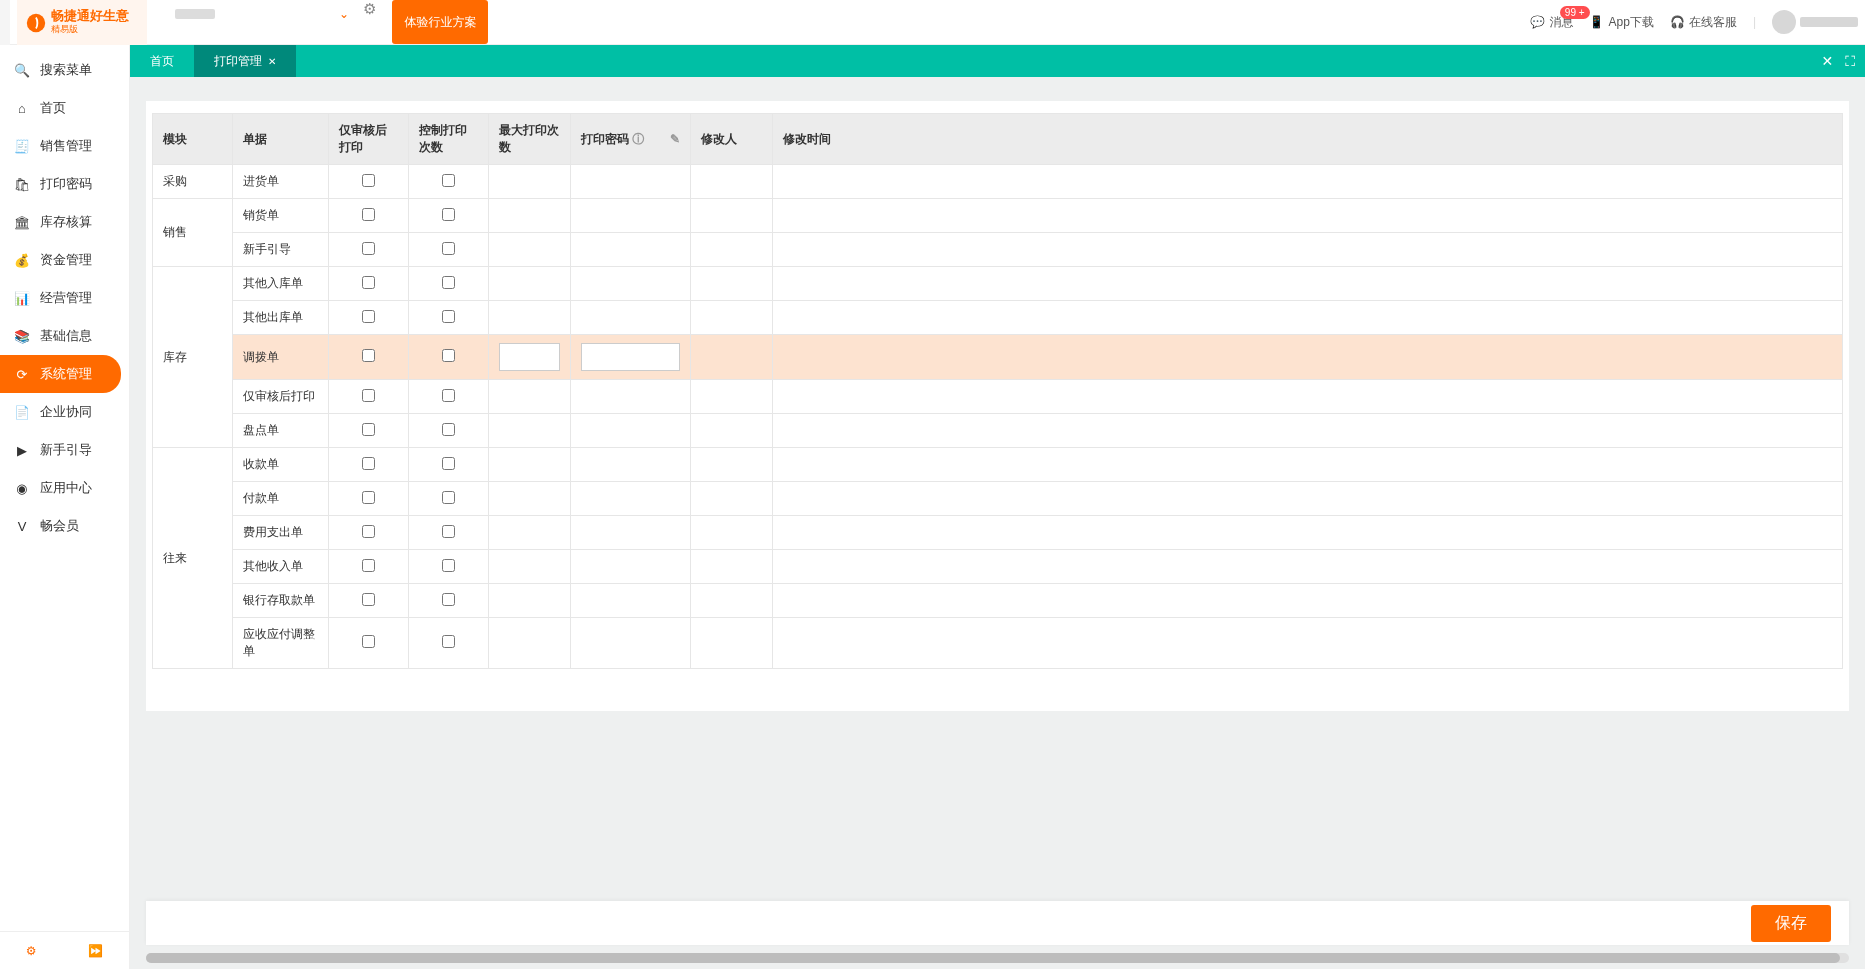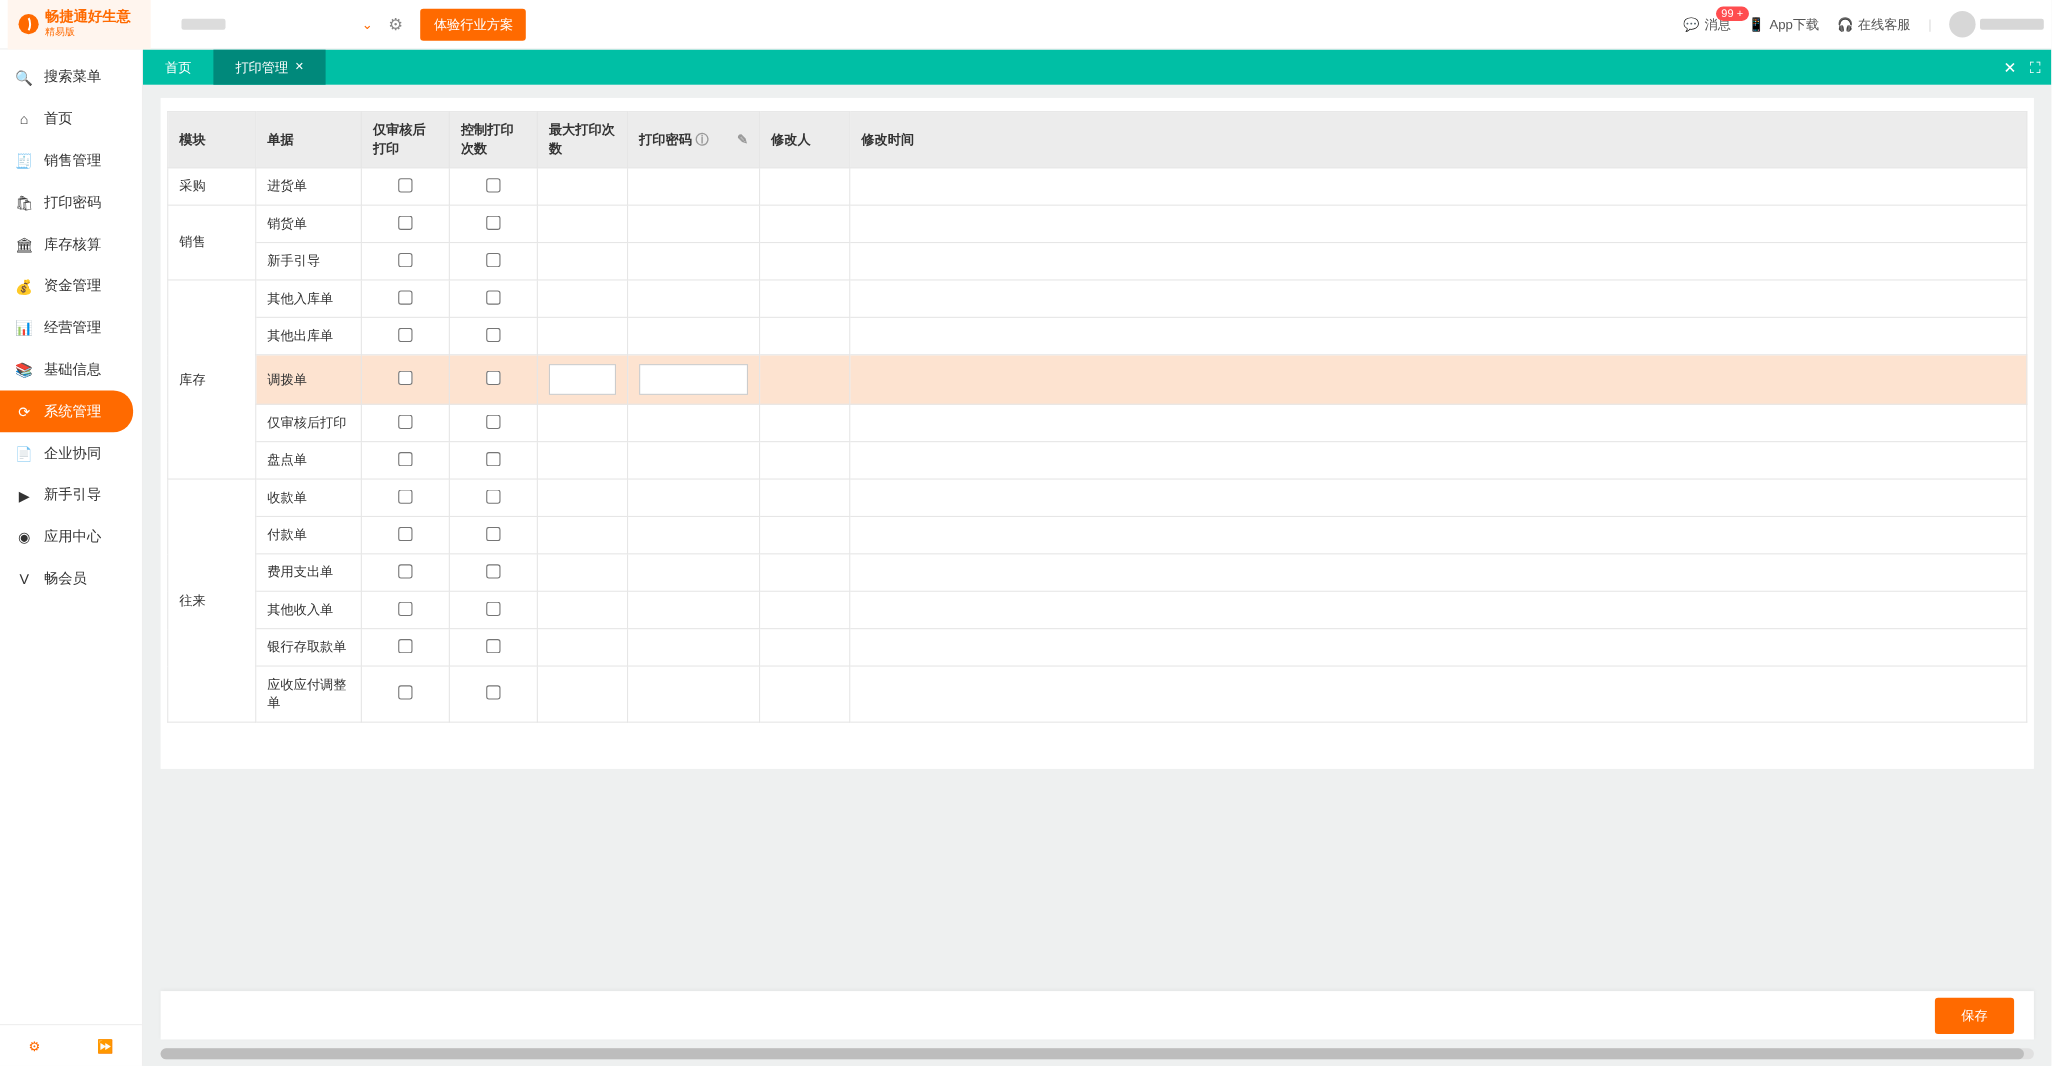--- a/index.html
+++ b/index.html
@@ -1,20 +1,20 @@
 <!DOCTYPE html>
 <html><head>
 <meta charset="utf-8">
 <style>
 * { margin: 0; padding: 0; box-sizing: border-box; }
 body { font-family: "Microsoft YaHei", "PingFang SC", sans-serif; font-size: 12px; color: #333; background: #f5f5f5; }
 .app { display: flex; flex-direction: column; height: 969px; width: 1865px; }
 
 
-.top-header { height: 45px; background: #fff; display: flex; align-items: center; padding: 0 7px; border-bottom: 1px solid #eee; }
+.top-header { height: 45px; background: #fff; display: flex; padding: 0 7px; border-bottom: 1px solid #eee; margin-left: 10px; }
 .logo-area { display: flex; align-items: center; width: 130px; background: #fff5ee; height: 45px; padding-left: 8px; }
 .logo-icon { width: 22px; height: 22px; margin-right: 4px; }
 .logo-text { color: #ff6a00; font-weight: bold; font-size: 13px; line-height: 1.1; }
 .logo-sub { color: #ff6a00; font-size: 9px; }
 .company-select { margin-left: 20px; width: 190px; height: 28px; display: flex; align-items: center; justify-content: space-between; padding: 0 8px; color: #bbb; cursor: pointer; }
 .company-select .chev { color: #ff6a00; }
 .gear-btn { margin-left: 6px; color: #888; cursor: pointer; font-size: 15px; }
 .experience-btn { margin-left: 16px; background: #ff6a00; color: #fff; border: none; border-radius: 3px; padding: 6px 12px; cursor: pointer; font-size: 12px; }
 .top-right { margin-left: auto; display: flex; align-items: center; gap: 16px; color: #555; }
 .top-right-item { display: flex; align-items: center; gap: 4px; cursor: pointer; position: relative; }
@@ -36,21 +36,21 @@
 
 .main { flex: 1; display: flex; flex-direction: column; background: #eef0f0; }
 .tabbar { height: 32px; background: #00bfa5; display: flex; align-items: stretch; color: #fff; }
 .tab { padding: 0 20px; display: flex; align-items: center; gap: 6px; cursor: pointer; font-size: 12px; }
 .tab.active { background: #00897b; }
 .tab .close { font-size: 10px; cursor: pointer; }
 .tabbar-right { margin-left: auto; display: flex; align-items: center; gap: 12px; padding-right: 10px; }
 .tabbar-right span { cursor: pointer; font-size: 14px; }
 
 
-.content-wrap { flex: 1; padding: 12px 16px 0 16px; overflow: auto; }
+.content-wrap { flex: 1; padding: 24px 16px 0 16px; overflow: auto; }
 .panel { background: #fff; padding: 12px 6px 12px 6px; min-height: 610px; }
 
 
 table { width: 100%; border-collapse: collapse; table-layout: fixed; }
 th, td { border: 1px solid #e6e6e6; padding: 8px 10px; text-align: left; vertical-align: middle; height: 32px; font-size: 12px; }
 thead th { background: #ececec; font-weight: bold; }
 .col-module   { width: 80px; }
 .col-doc      { width: 96px; }
 .col-audit    { width: 80px; text-align: center; }
 .col-control  { width: 80px; text-align: center; }
@@ -60,21 +60,21 @@
 .col-time     { width: auto; }
 td.center { text-align: center; }
 input[type=checkbox] { width: 13px; height: 13px; cursor: pointer; }
 tr.highlight td { background: #fde3d0; }
 tr.highlight td .cell-input { background: #fff; border: 1px solid #ccc; height: 28px; display: block; width: 100%; }
 .pwd-head { display: flex; align-items: center; justify-content: space-between; }
 .info-icon, .edit-icon { color: #999; font-size: 12px; }
 
 
 .bottom-bar { margin: 14px 16px 8px 16px; background: #fff; height: 44px; display: flex; align-items: center; justify-content: flex-end; padding: 0 18px; box-shadow: 0 -1px 4px rgba(0,0,0,.05); }
-.save-btn { background: #ff6a00; color: #fff; border: none; border-radius: 3px; padding: 8px 24px; cursor: pointer; font-size: 12px; }
+.save-btn { background: #ff6a00; color: #fff; border: none; border-radius: 3px; padding: 8px 24px; cursor: pointer; font-size: 16px; }
 
 
 .hscroll { height: 10px; margin: 0 16px 6px 16px; background: #e0e0e0; border-radius: 5px; position: relative; }
 .hscroll .thumb { position: absolute; left: 0; top: 0; height: 10px; width: 99.5%; background: #bdbdbd; border-radius: 5px; }
 </style>
 </head>
 <body>
 
 <div class="app">
 

